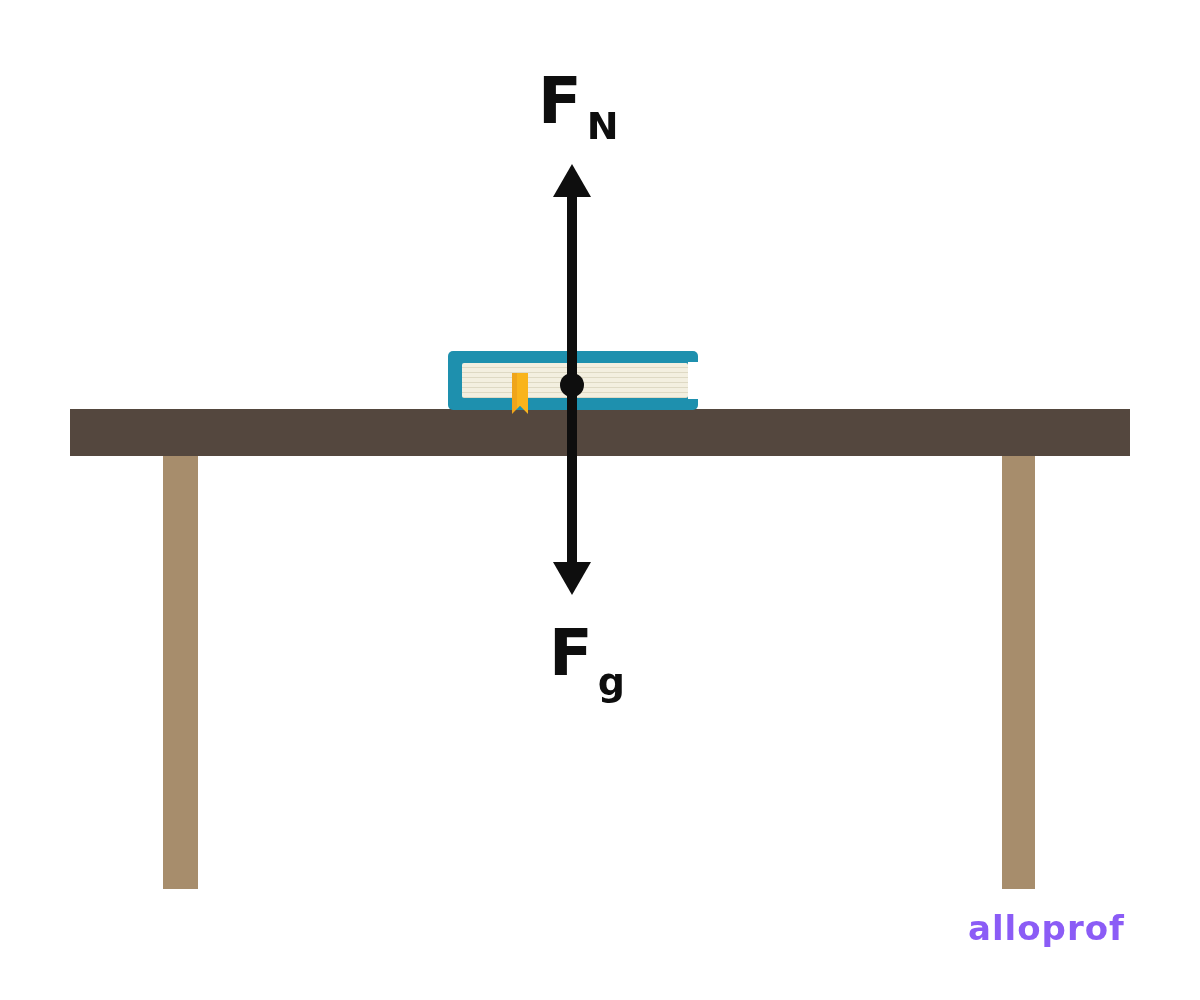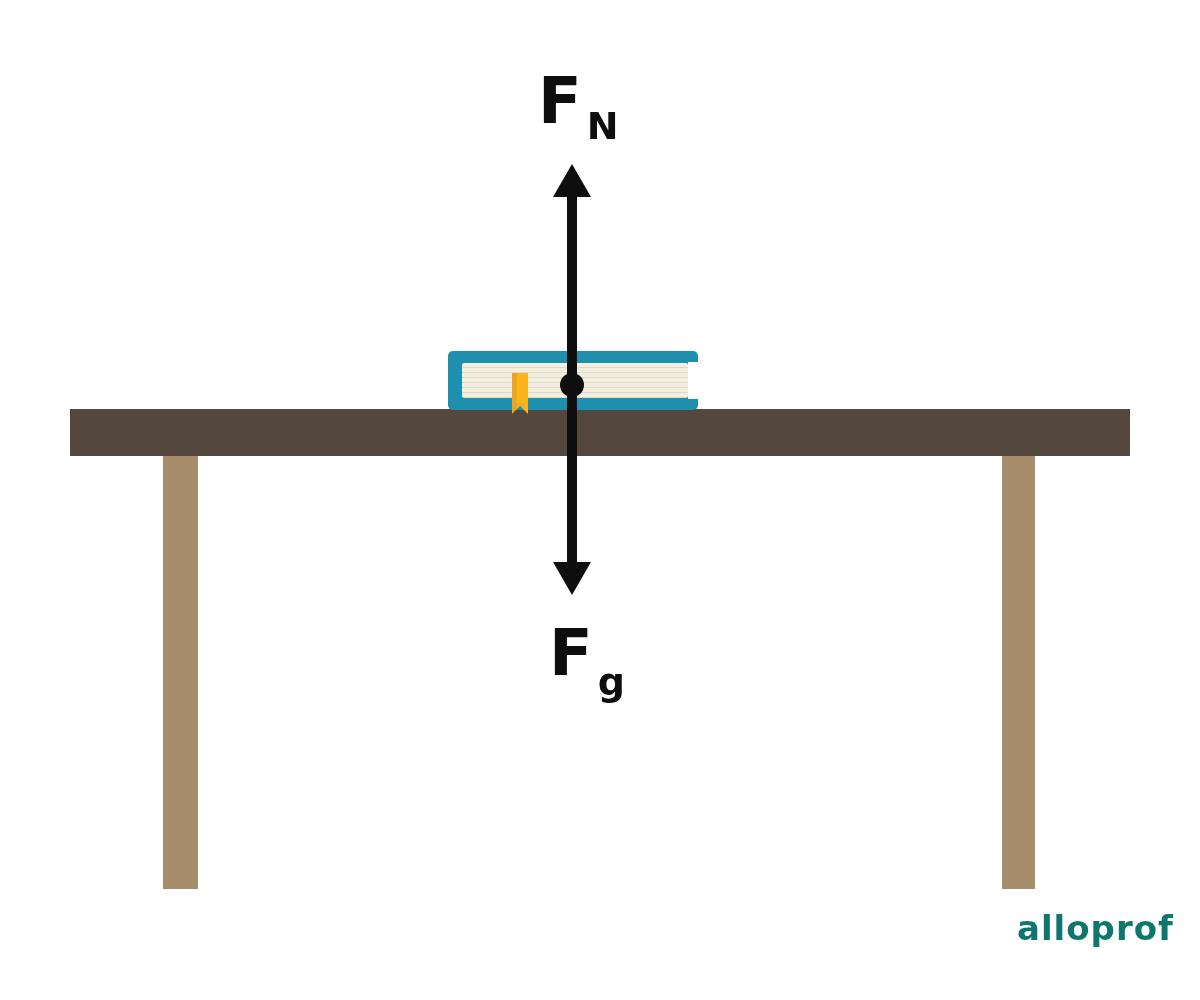--- a/index.html
+++ b/index.html
@@ -95,25 +95,25 @@
   }
   .force-label .sym { font-size: 64px; }
   .force-label .sub { font-size: 38px; margin-left: 5px; }
   .force-label.fn { left: 538px; top: 69px; }
   .force-label.fn .sub { margin-top: 38px; }
   .force-label.fg { left: 549px; top: 621px; }
   .force-label.fg .sub { margin-top: 42px; }
 
   
   .logo {
-    left: 1017px; top: 908px;
+    left: 968px; top: 908px;
     font-size: 34px;
     font-weight: bold;
     letter-spacing: 1px;
-    color: #0f766e;
+    color: #8b5cf6;
   }
 </style>
 </head>
 <body>
 
 <div class="stage">
 
   <div class="abs table-top"></div>
   <div class="abs leg left"></div>
   <div class="abs leg right"></div>

